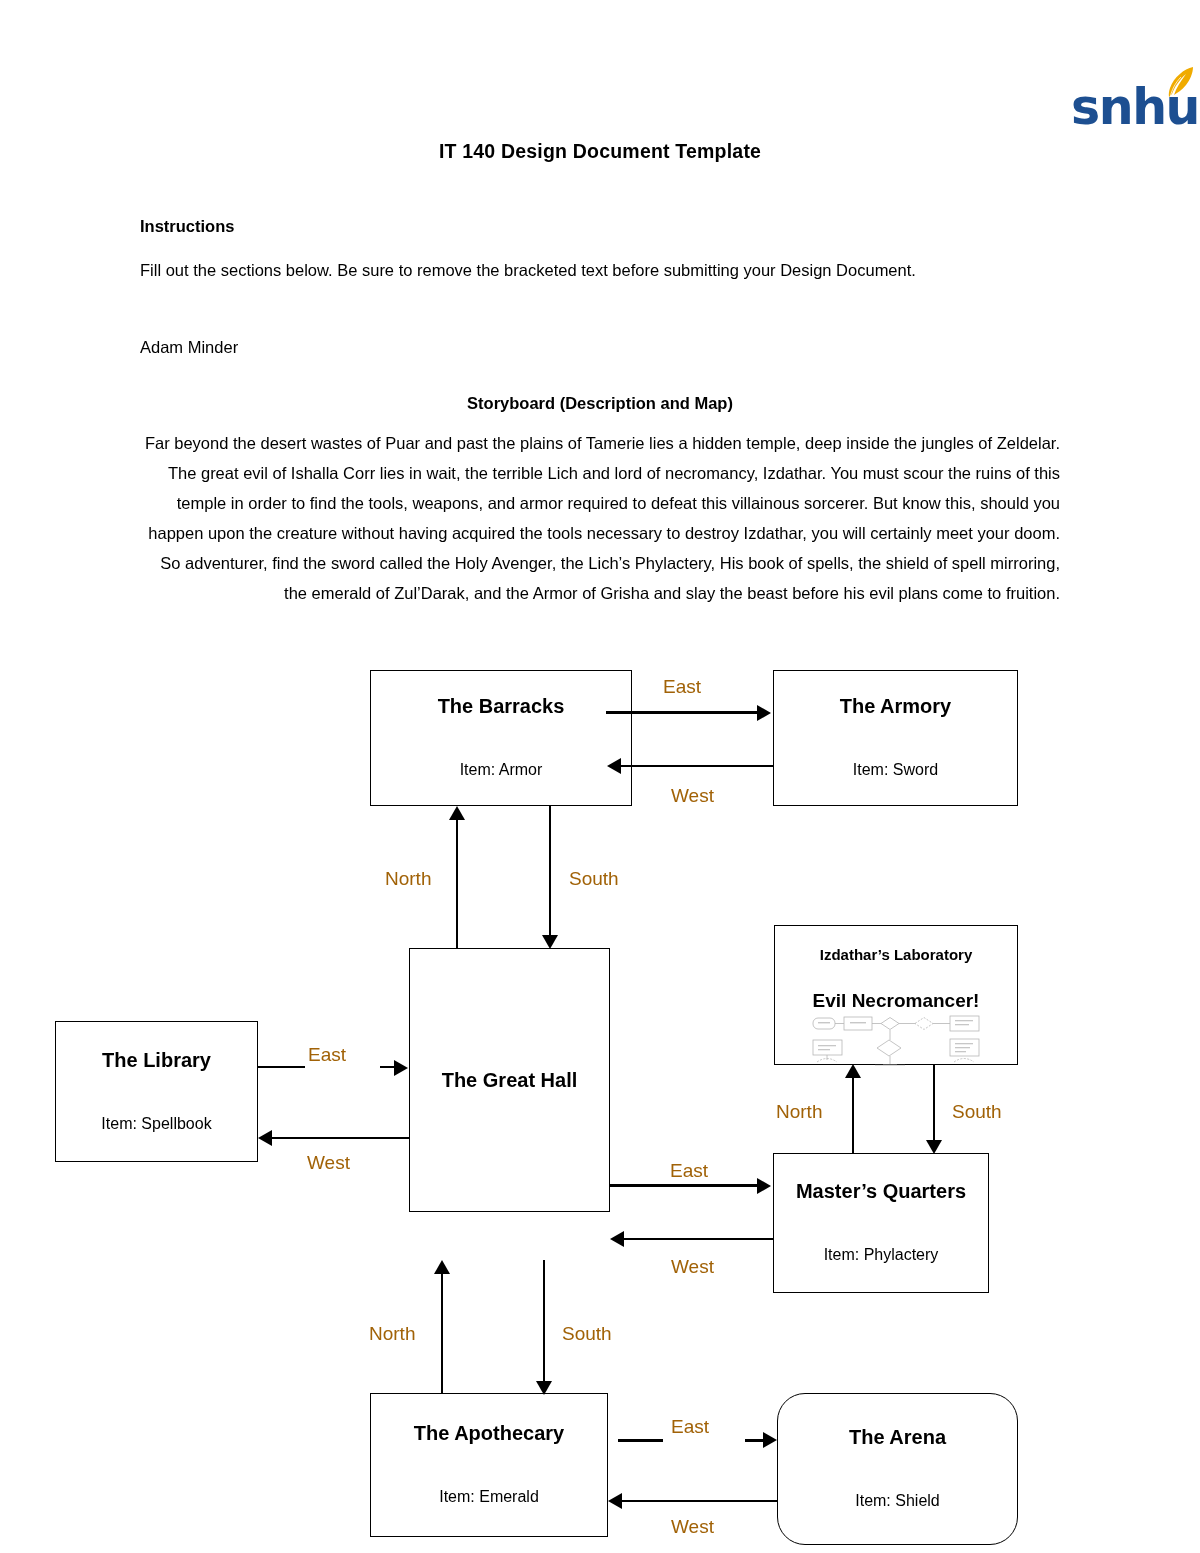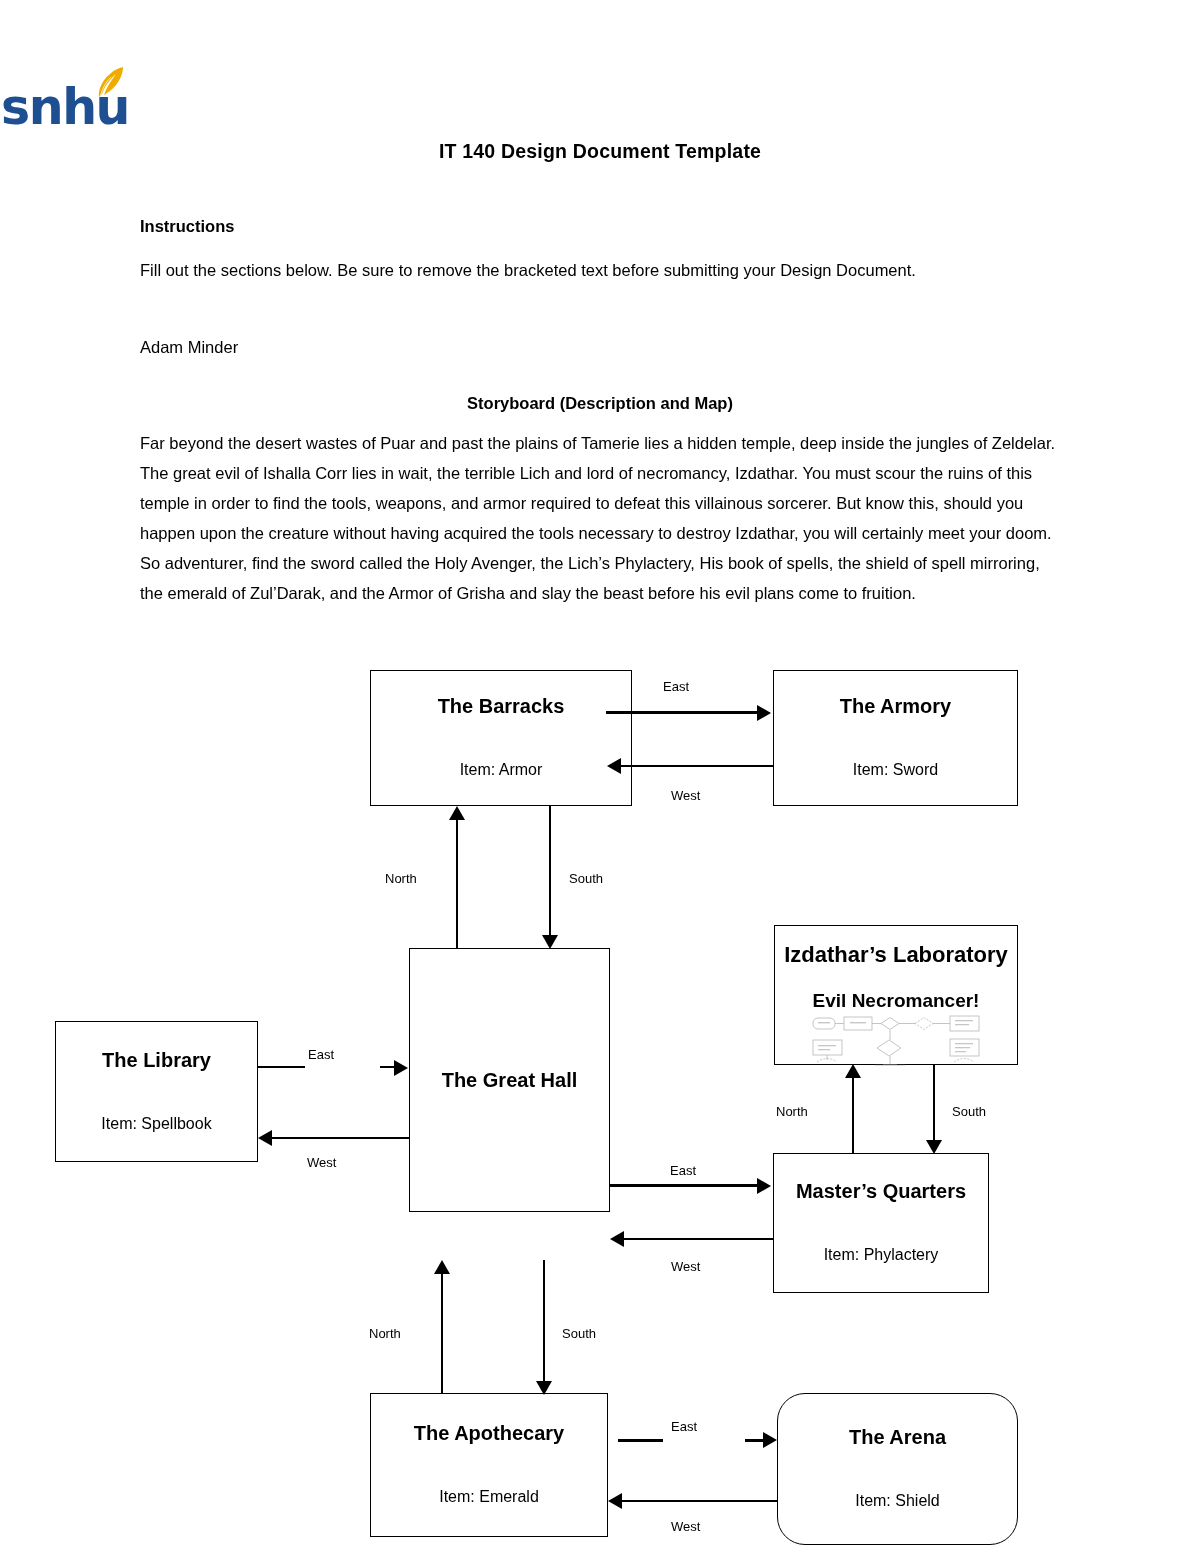--- a/index.html
+++ b/index.html
@@ -4,21 +4,21 @@
 <style>
   html,body{margin:0;padding:0;background:#ffffff;}
   body{
     width:1200px;height:1553px;position:relative;overflow:hidden;
     font-family:"Liberation Sans","DejaVu Sans",sans-serif;
     color:#000000;
   }
   .page{position:absolute;inset:0;background:#fff;}
 
   
-  .logo-wrap{position:absolute;left:0;right:0;top:62px;display:flex;justify-content:flex-start;align-items:flex-end;height:70px;}
+  .logo-wrap{position:absolute;left:0;right:0;top:62px;display:flex;justify-content:flex-end;align-items:flex-end;height:70px;}
   .logo{position:relative;width:130px;height:66px;}
   .logo-text{
     position:absolute;left:0;bottom:0;width:130px;text-align:center;
     font-family:"DejaVu Sans","Liberation Sans",sans-serif;
     font-weight:700;font-size:49px;line-height:49px;letter-spacing:-1.5px;
     color:#1d4f91;
   }
   .logo-feather{position:absolute;right:4px;top:0;width:34px;height:36px;}
 
   .doc-title{
@@ -26,37 +26,37 @@
     font-size:19.5px;font-weight:700;letter-spacing:.2px;
   }
 
   
   .txt{position:absolute;left:140px;width:920px;font-size:16.5px;line-height:30px;}
   .h-sec{font-weight:700;}
   #instructions-heading{top:211px;}
   #instructions-body{top:255px;}
   #author-name{top:332px;}
   #storyboard-heading{top:388px;text-align:center;}
-  #storyboard-body{top:428px;text-align:left;}
+  #storyboard-body{top:428px;text-align:right;}
 
   
   .map{position:absolute;left:0;top:0;width:1200px;height:1553px;}
   .node{
     position:absolute;border:1.6px solid #000;background:#fff;
     display:flex;flex-direction:column;align-items:center;justify-content:center;
     text-align:center;box-sizing:border-box;
   }
   .node .ttl{font-weight:700;font-size:20px;line-height:26px;}
   .node .itm{font-weight:400;font-size:16px;line-height:26px;margin-top:38px;}
   .node.lab{justify-content:flex-start;padding-top:16px;}
-  .node.lab .ttl{font-size:22px;}
+  .node.lab .ttl{font-size:15px;}
   .node.lab .itm{margin-top:20px;font-weight:700;font-size:19px;}
 
   .dir{
-    position:absolute;font-size:13px;line-height:18px;white-space:nowrap;color:#000000;
+    position:absolute;font-size:19px;line-height:18px;white-space:nowrap;color:#a16207;
   }
   .ln{position:absolute;background:#000;}
   .ln.h{height:1.7px;}
   .ln.v{width:1.7px;}
   .ln.thick{height:2.8px;}
   .arw{position:absolute;width:0;height:0;}
   .arw.r{border-top:8px solid transparent;border-bottom:8px solid transparent;border-left:14px solid #000;}
   .arw.l{border-top:8px solid transparent;border-bottom:8px solid transparent;border-right:14px solid #000;}
   .arw.u{border-left:8px solid transparent;border-right:8px solid transparent;border-bottom:14px solid #000;}
   .arw.d{border-left:8px solid transparent;border-right:8px solid transparent;border-top:14px solid #000;}

